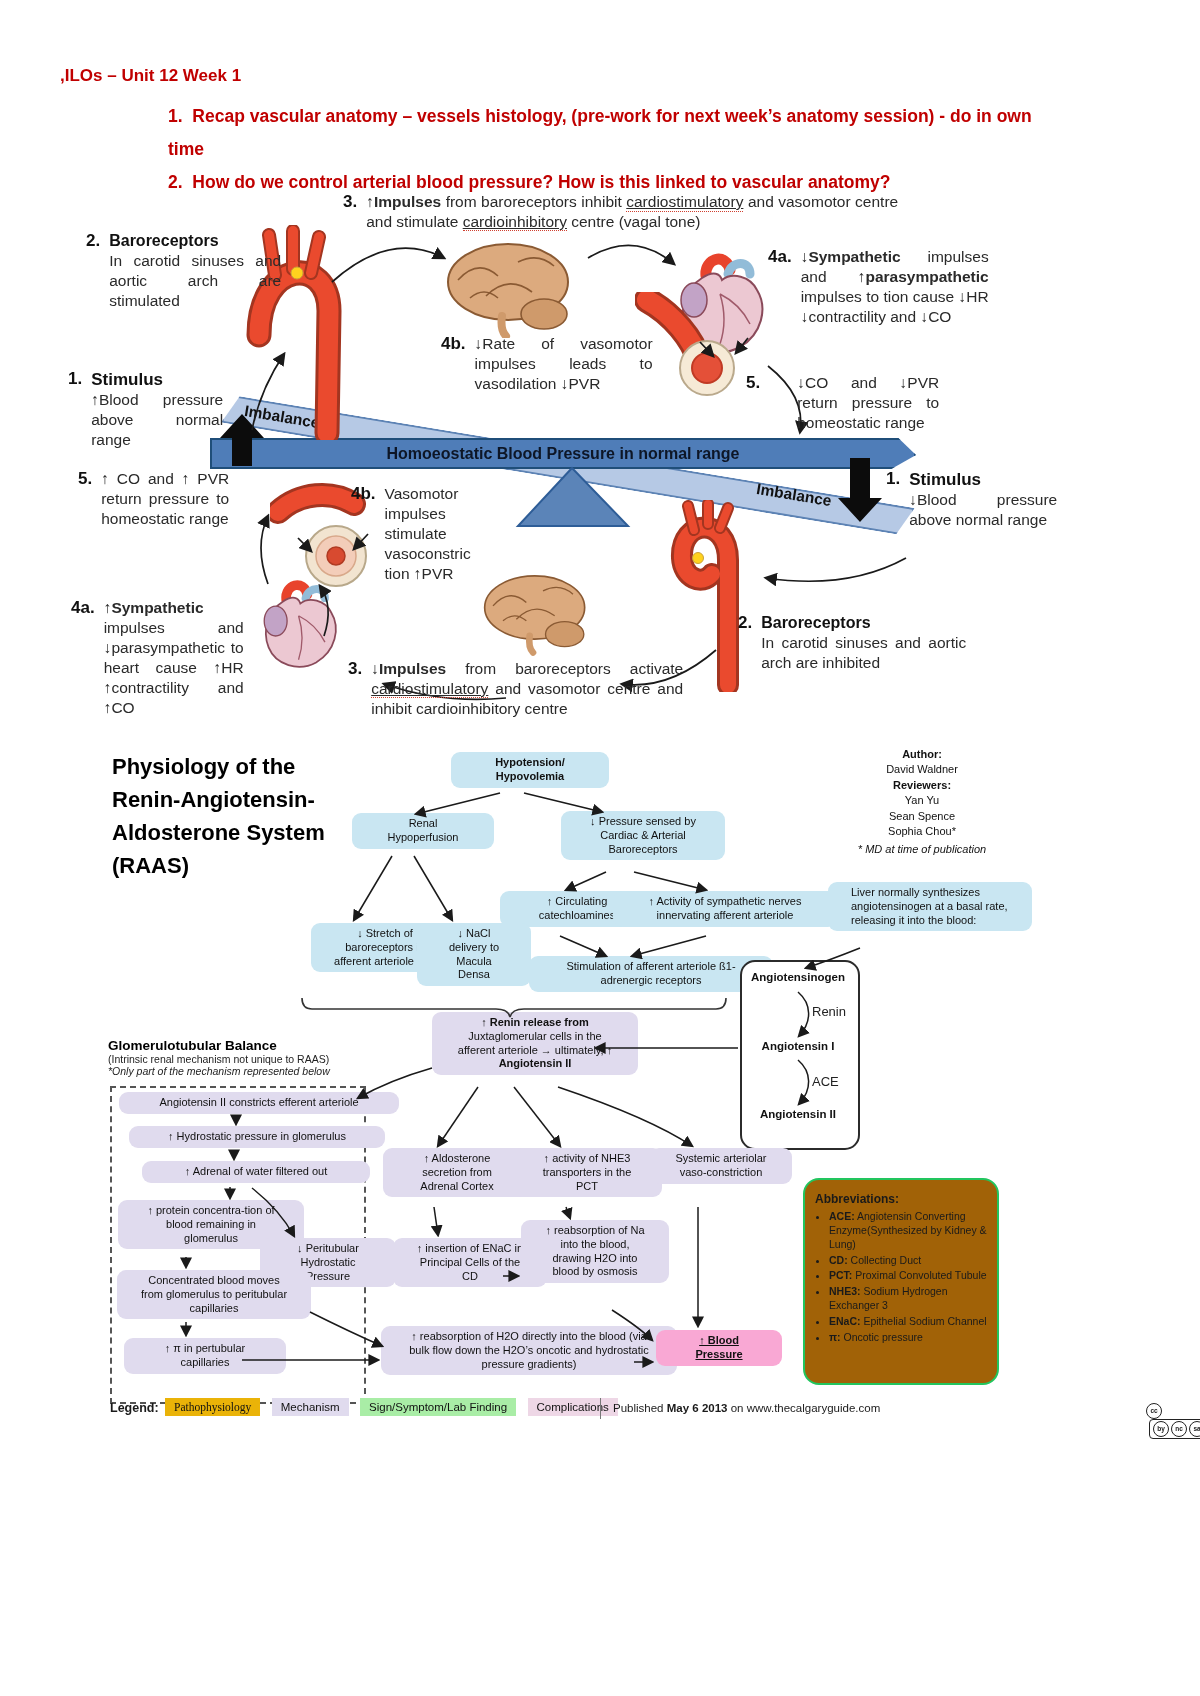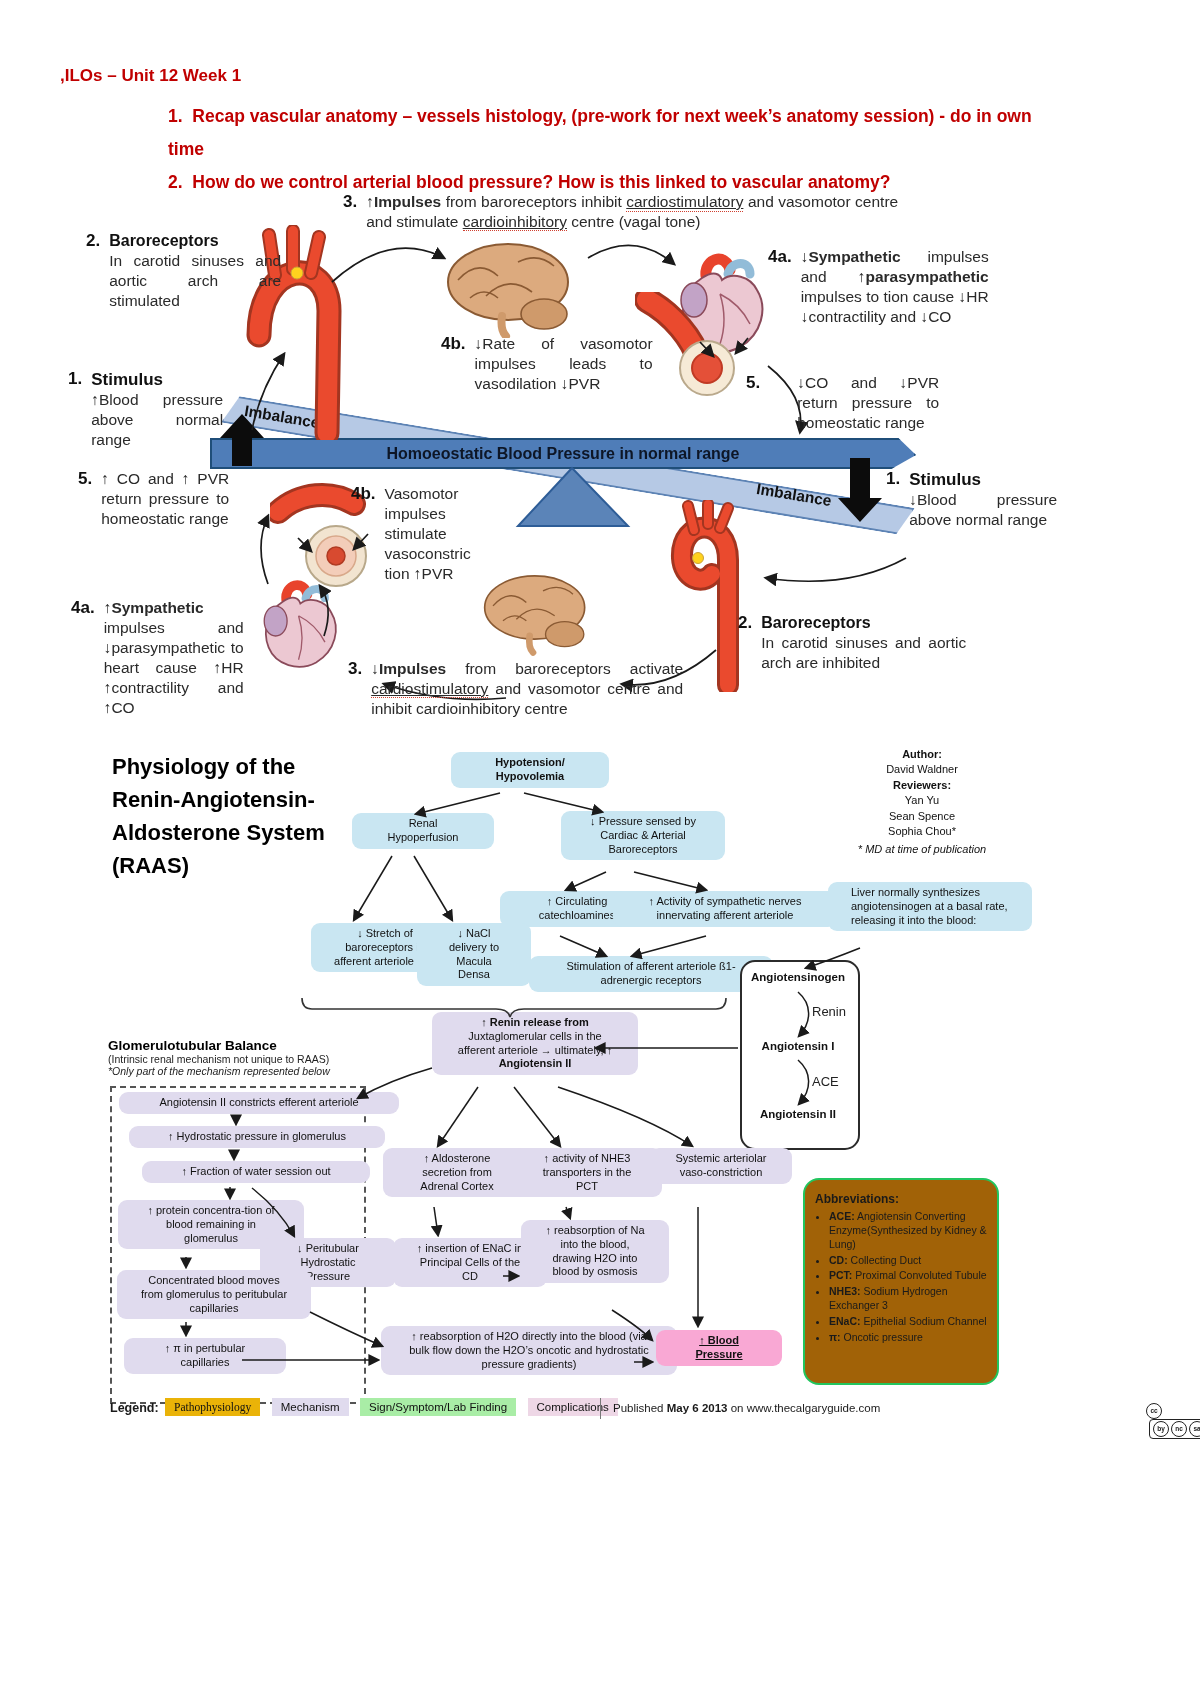--- a/index.html
+++ b/index.html
@@ -167,21 +167,21 @@
 
   <div class="abs" style="left:108px;top:1038px;width:258px">
     <div class="glom-h">Glomerulotubular Balance</div>
     <div class="glom-s">(Intrinsic renal mechanism not unique to RAAS)</div>
     <div class="glom-s glom-i">*Only part of the mechanism represented below</div>
   </div>
 
   <div class="abs dashedbox" style="left:110px;top:1086px;width:252px;height:314px"></div>
   <div class="rbox lav" style="left:119px;top:1092px;width:234px">Angiotensin II constricts efferent arteriole</div>
   <div class="rbox lav" style="left:129px;top:1126px;width:210px">↑ Hydrostatic pressure in glomerulus</div>
-  <div class="rbox lav" style="left:142px;top:1161px;width:182px">↑ Fraction of water session out</div>
+  <div class="rbox lav" style="left:142px;top:1161px;width:182px">↑ Adrenal of water filtered out</div>
   <div class="rbox lav" style="left:118px;top:1200px;width:140px">↑ protein concentra-tion of blood remaining in glomerulus</div>
   <div class="rbox lav" style="left:260px;top:1238px;width:90px">↓ Peritubular Hydrostatic Pressure</div>
   <div class="rbox lav" style="left:117px;top:1270px;width:148px">Concentrated blood moves from glomerulus to peritubular capillaries</div>
   <div class="rbox lav" style="left:124px;top:1338px;width:116px">↑ π in pertubular capillaries</div>
 
   <div class="rbox lav" style="left:383px;top:1148px;width:102px">↑ Aldosterone secretion from Adrenal Cortex</div>
   <div class="rbox lav" style="left:512px;top:1148px;width:104px">↑ activity of NHE3 transporters in the PCT</div>
   <div class="rbox lav" style="left:650px;top:1148px;width:96px">Systemic arteriolar vaso-constriction</div>
   <div class="rbox lav" style="left:393px;top:1238px;width:108px">↑ insertion of ENaC in Principal Cells of the CD</div>
   <div class="rbox lav" style="left:521px;top:1220px;width:102px">↑ reabsorption of Na into the blood, drawing H2O into blood by osmosis</div>

